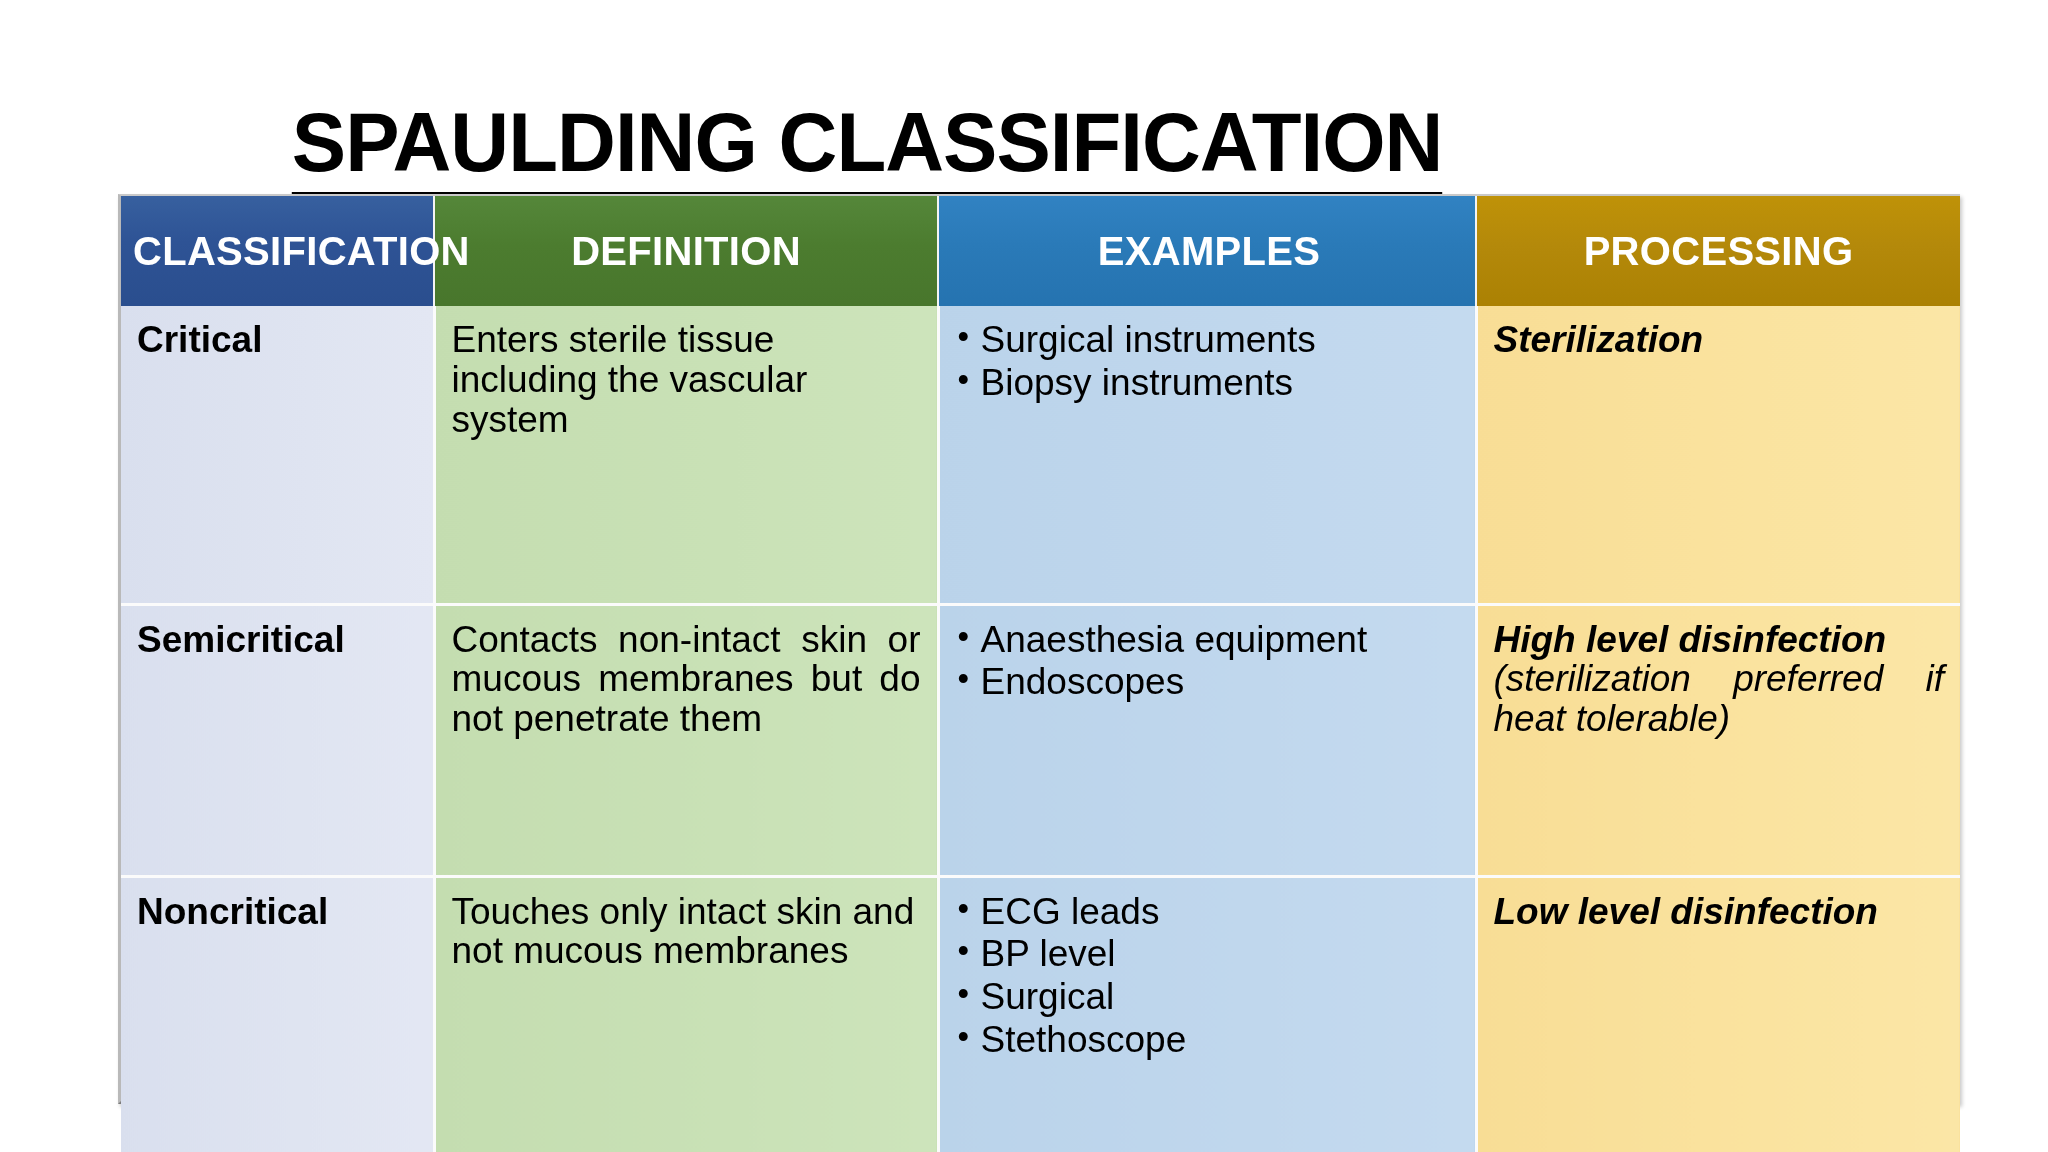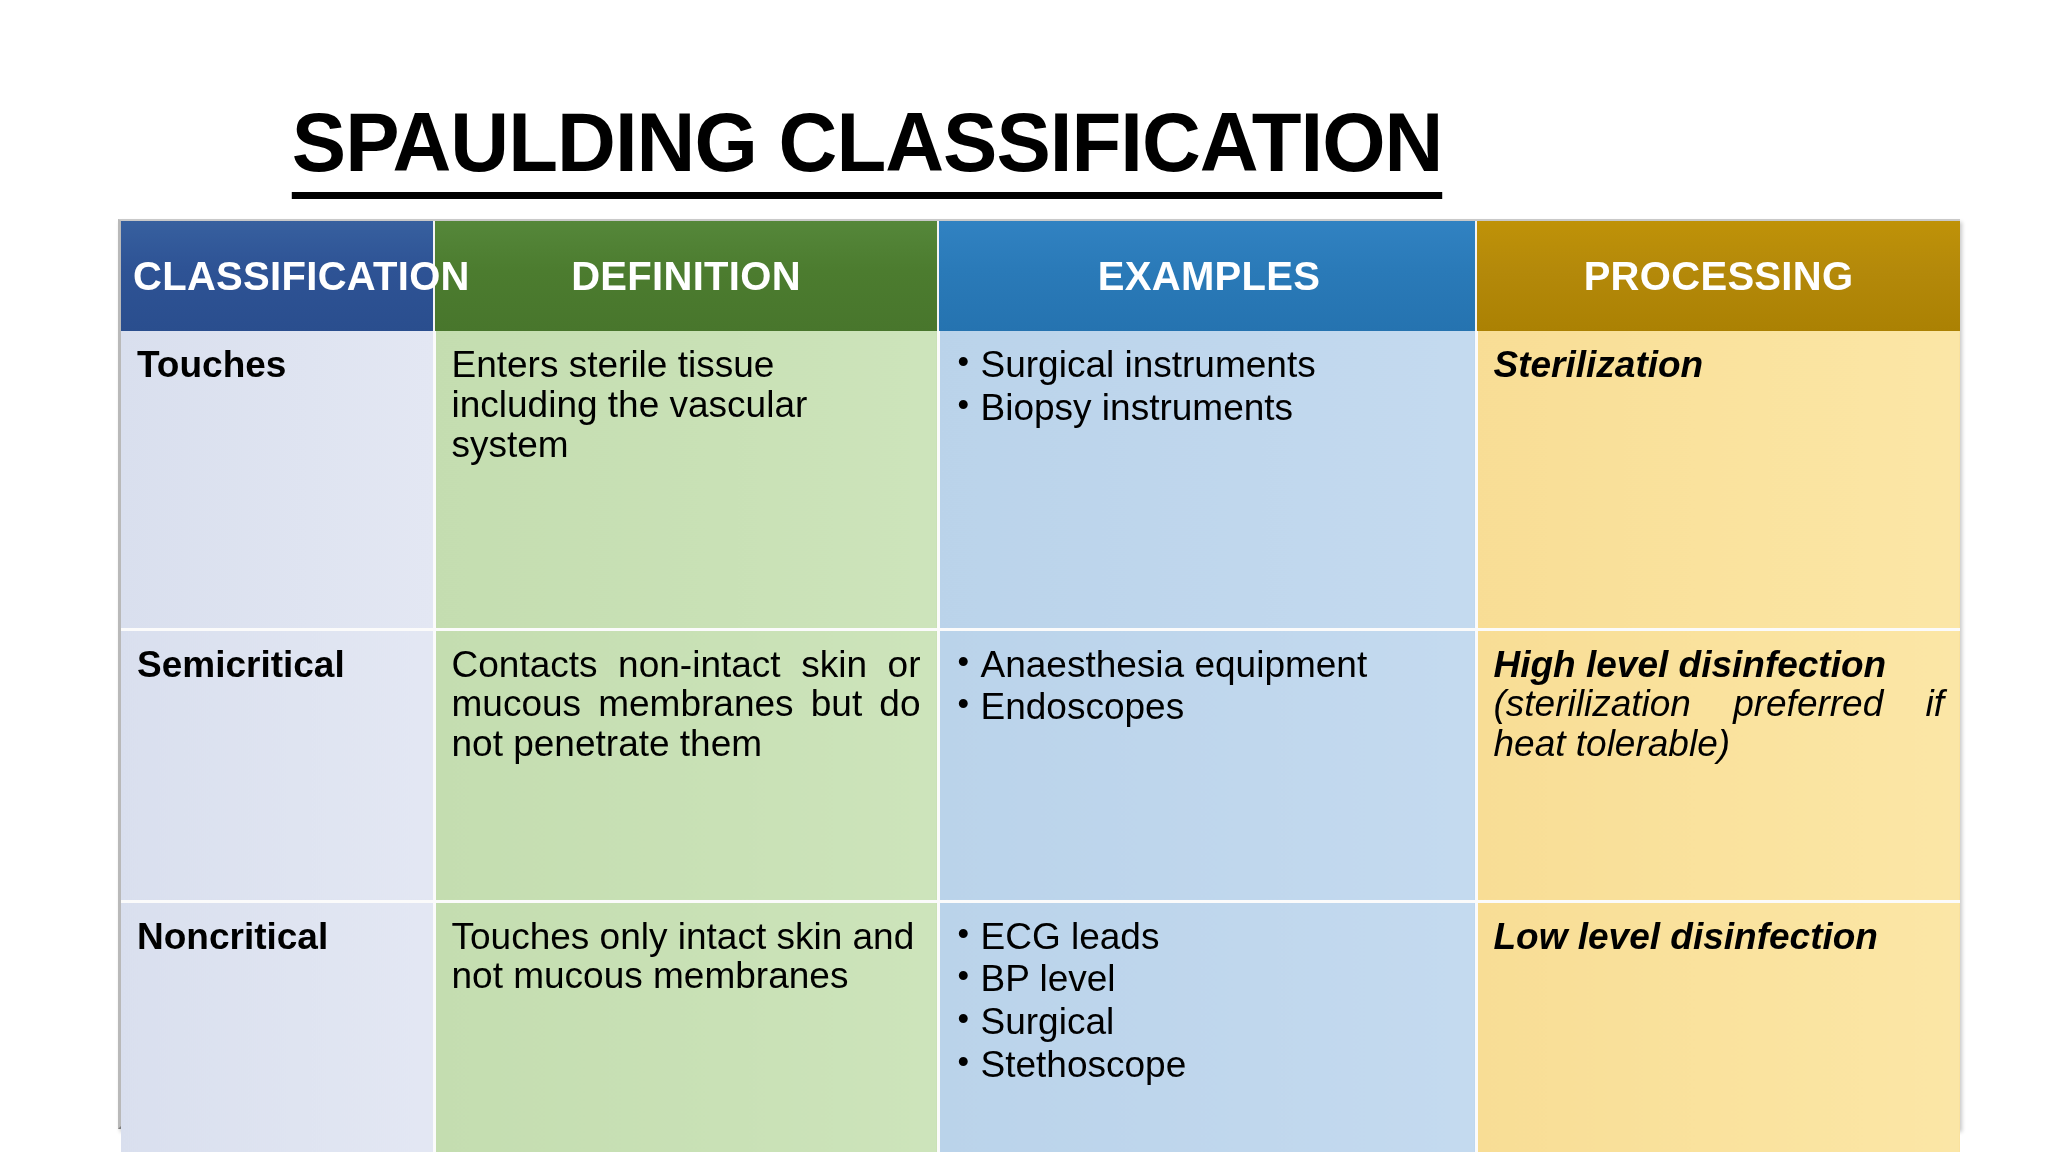--- a/index.html
+++ b/index.html
@@ -42,21 +42,21 @@
     border-bottom: 7px solid #000000;
     transform: scaleX(0.97);
     transform-origin: center;
     white-space: nowrap;
   }
 
   
   .table-shell {
     position: absolute;
     left: 118px;
-    top: 219px;
+    top: 194px;
     width: 1842px;
     height: 910px;
     box-sizing: border-box;
     border-left: 3px solid #b9b9b9;
     border-top: 2px solid #c9c9c9;
     border-right: 2px solid #c9c9c9;
     border-bottom: 3px solid #7c7c7c;
     box-shadow: 2px 3px 4px rgba(0,0,0,0.22);
     background: #ffffff;
   }
@@ -188,21 +188,21 @@
           <th class="h-class">CLASSIFICATION</th>
           <th class="h-def">DEFINITION</th>
           <th class="h-ex">EXAMPLES</th>
           <th class="h-proc">PROCESSING</th>
         </tr>
       </thead>
 
       <tbody>
 
         <tr class="row-1">
-          <td class="b-class">Touches</td>
+          <td class="b-class">Critical</td>
           <td class="b-def">
             <span class="para">Enters sterile tissue including the vascular system</span>
           </td>
           <td class="b-ex">
             <ul class="bullets">
               <li><span class="dot">•</span><span>Surgical instruments</span></li>
               <li><span class="dot">•</span><span>Biopsy instruments</span></li>
             </ul>
           </td>
           <td class="b-proc">

